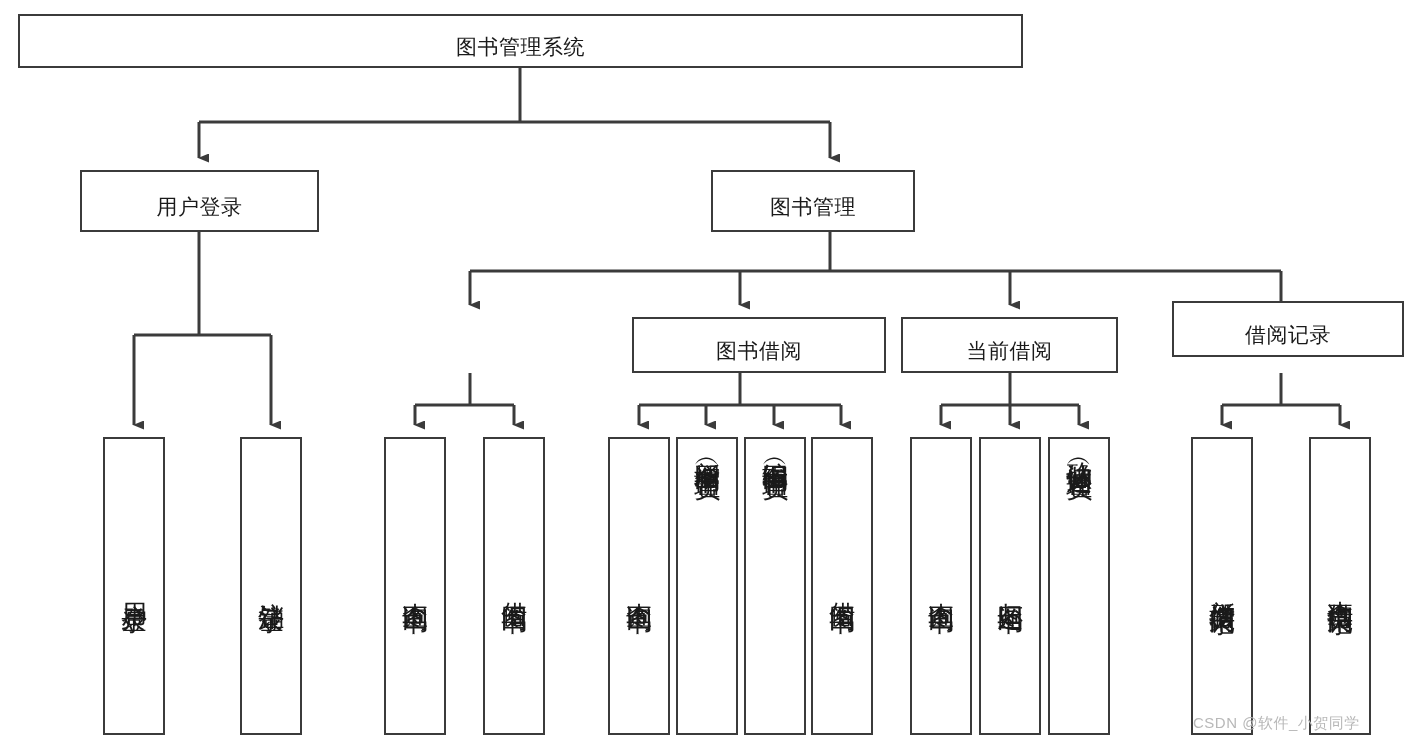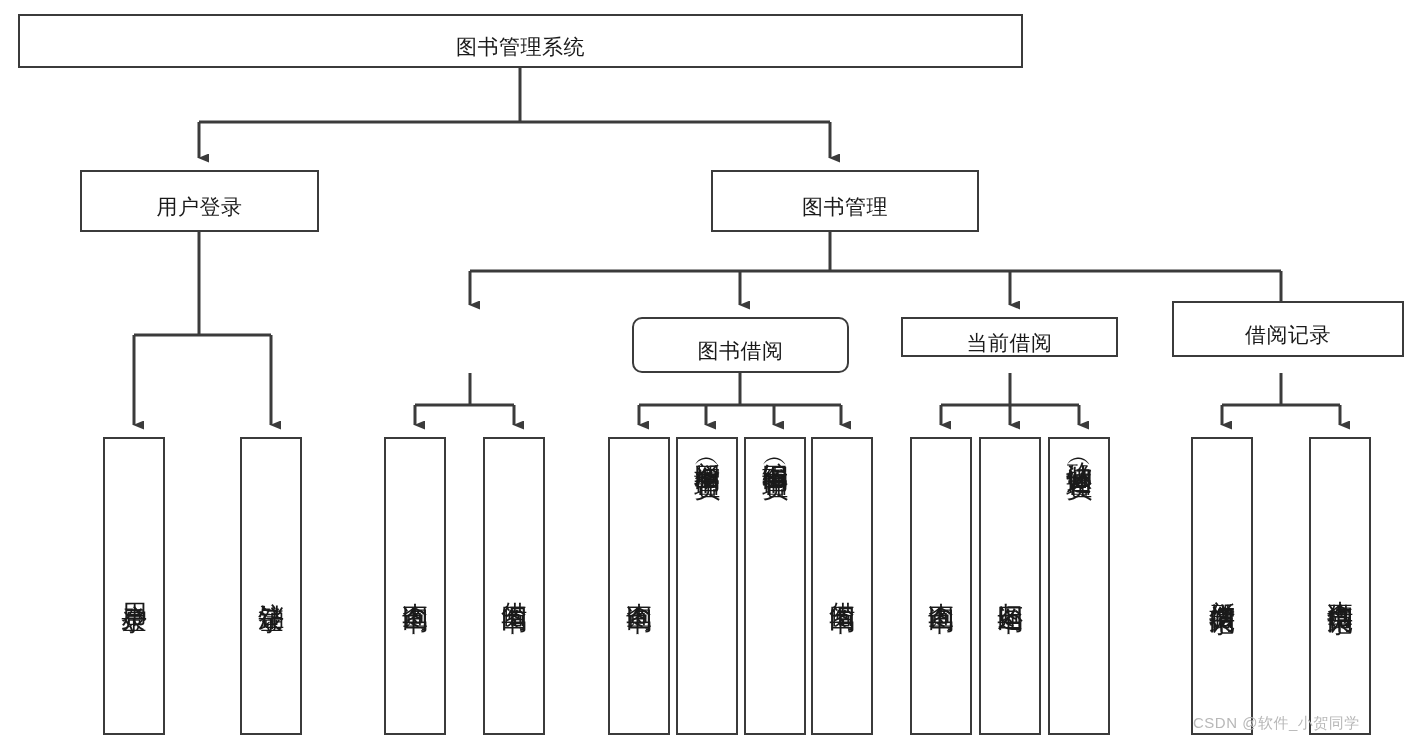--- a/index.html
+++ b/index.html
@@ -132,28 +132,28 @@
     </g>
   </svg>
 
   <div class="node horiz" style="left:18px; top:14px; width:1005px; height:54px;">
     <span class="node-label">图书管理系统</span>
   </div>
 
   <div class="node horiz" style="left:80px; top:170px; width:239px; height:62px;">
     <span class="node-label">用户登录</span>
   </div>
-  <div class="node horiz" style="left:711px; top:170px; width:268px; height:62px;">
+  <div class="node horiz" style="left:711px; top:170px; width:204px; height:62px;">
     <span class="node-label">图书管理</span>
   </div>
 
-  <div class="node horiz" style="left:632px; top:317px; width:217px; height:56px;border-radius:10px;">
+  <div class="node horiz" style="left:632px; top:317px; width:254px; height:56px;">
     <span class="node-label">图书借阅</span>
   </div>
-  <div class="node horiz" style="left:901px; top:317px; width:217px; height:40px;">
+  <div class="node horiz" style="left:901px; top:317px; width:217px; height:56px;">
     <span class="node-label">当前借阅</span>
   </div>
   <div class="node horiz" style="left:1172px; top:301px; width:232px; height:56px;">
     <span class="node-label">借阅记录</span>
   </div>
 
   <div class="node vert centered" style="left:103px; top:437px; width:62px; height:298px;">
     <span class="node-label">用户登录</span>
   </div>
   <div class="node vert centered" style="left:240px; top:437px; width:62px; height:298px;">

